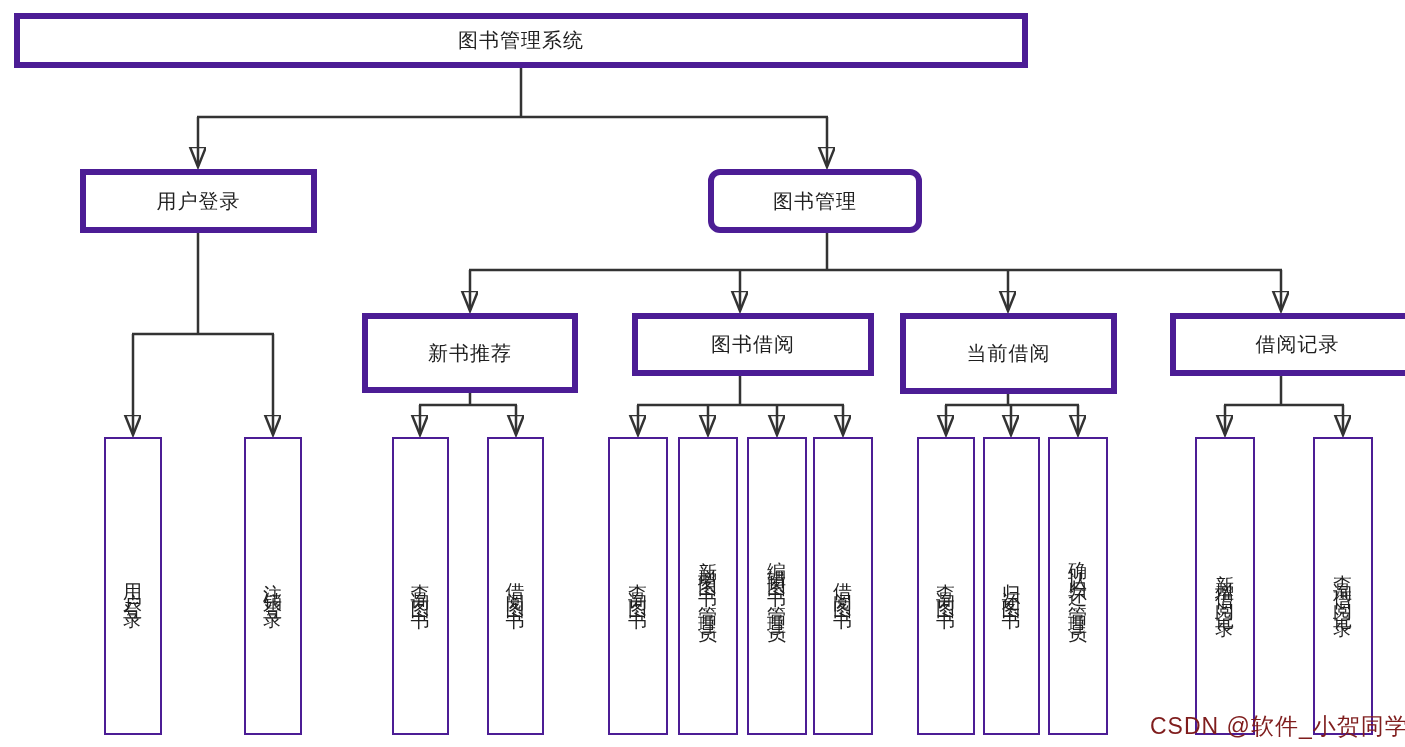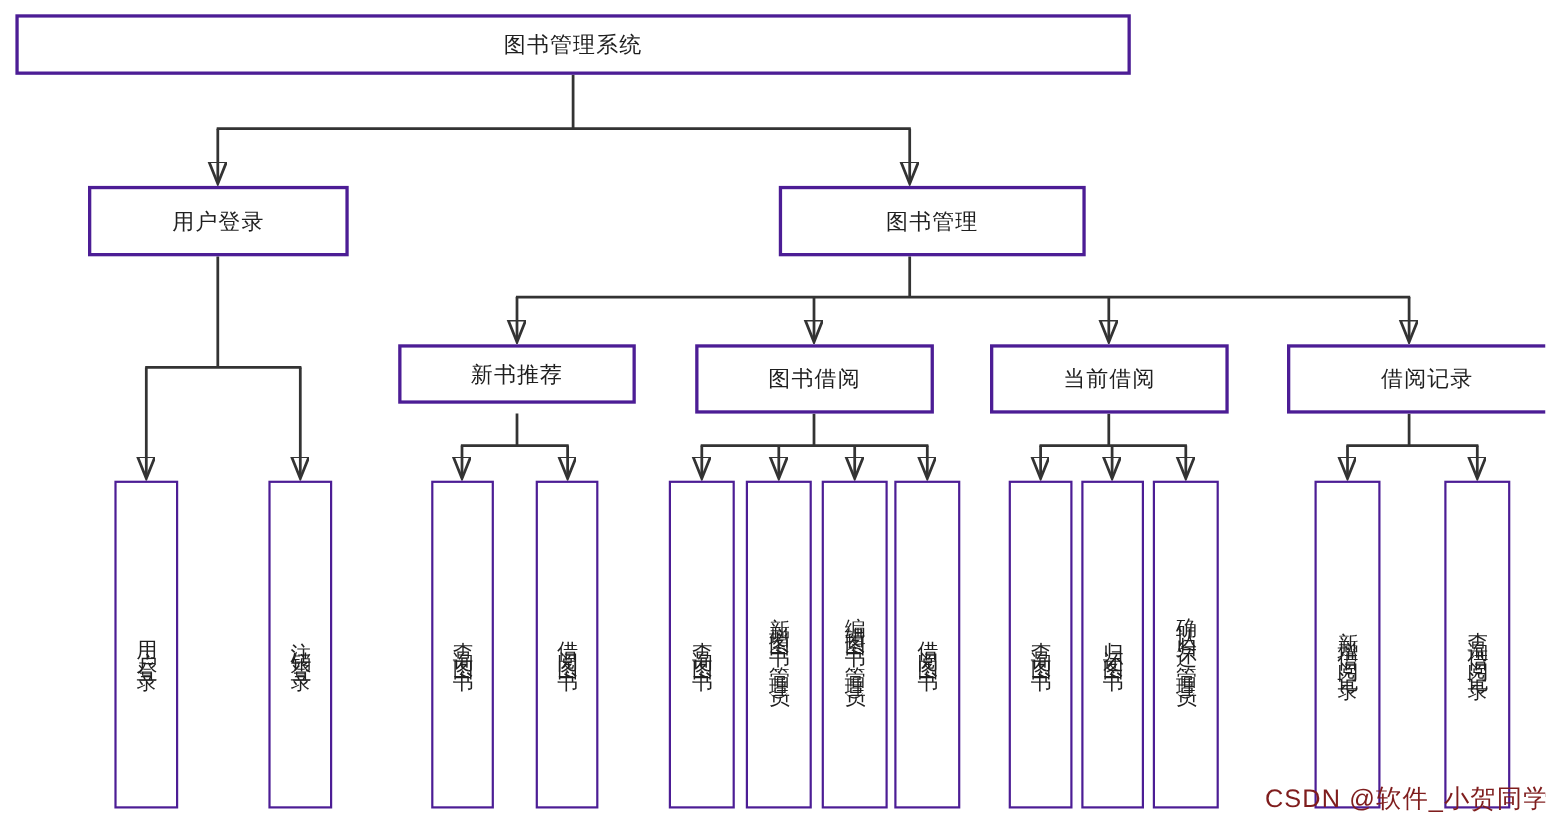--- a/index.html
+++ b/index.html
@@ -25,21 +25,21 @@
   }
   svg.wires path, svg.wires line {
     stroke: #333333;
     stroke-width: 2.5;
     fill: none;
   }
   .node {
     position: absolute;
     box-sizing: border-box;
     background: #ffffff;
-    border: 3px solid #4c1d95;
+    border: 6px solid #4c1d95;
     display: flex;
     align-items: center;
     justify-content: center;
   }
   .hbox {
     font-size: 20px;
     letter-spacing: 1px;
   }
   .vbox {
     border-width: 2.5px;
@@ -125,31 +125,31 @@
     </g>
   </svg>
 
   <div class="node hbox" style="left:14px; top:13px; width:1014px; height:55px;">
     <span>图书管理系统</span>
   </div>
 
   <div class="node hbox" style="left:80px; top:169px; width:237px; height:64px;">
     <span>用户登录</span>
   </div>
-  <div class="node hbox" style="left:708px; top:169px; width:279px; height:64px;">
+  <div class="node hbox" style="left:708px; top:169px; width:214px; height:64px;border-radius:12px;">
     <span>图书管理</span>
   </div>
 
-  <div class="node hbox" style="left:362px; top:313px; width:216px; height:54px;">
+  <div class="node hbox" style="left:362px; top:313px; width:216px; height:80px;">
     <span>新书推荐</span>
   </div>
-  <div class="node hbox" style="left:632px; top:313px; width:217px; height:63px;text-align:right;">
+  <div class="node hbox" style="left:632px; top:313px; width:242px; height:63px;text-align:right;">
     <span>图书借阅</span>
   </div>
-  <div class="node hbox" style="left:900px; top:313px; width:217px; height:63px;">
+  <div class="node hbox" style="left:900px; top:313px; width:217px; height:81px;">
     <span>当前借阅</span>
   </div>
   <div class="node hbox" style="left:1170px; top:313px; width:255px; height:63px;">
     <span>借阅记录</span>
   </div>
 
   <div class="node vbox" style="left:104px; top:437px; width:58px; height:298px;">
     <span>用户登录</span>
   </div>
   <div class="node vbox" style="left:244px; top:437px; width:58px; height:298px;">

